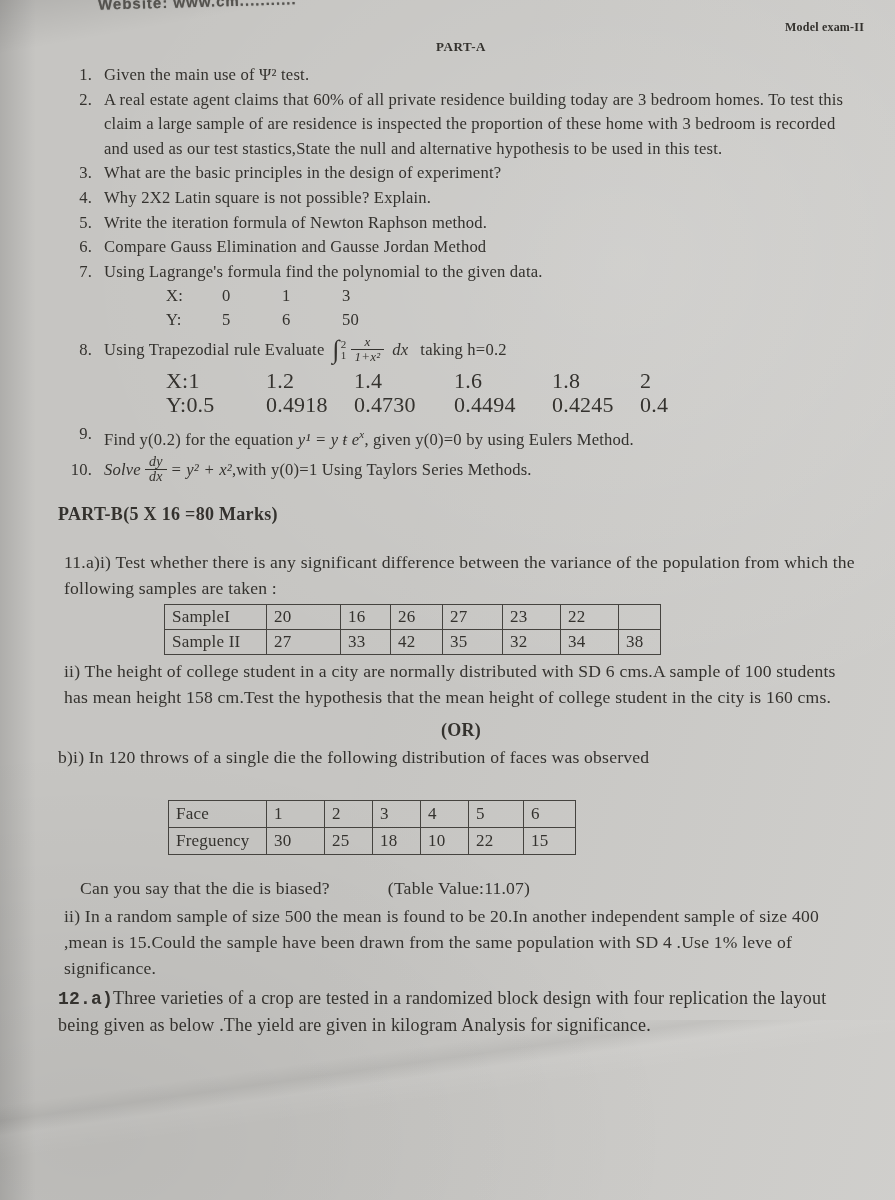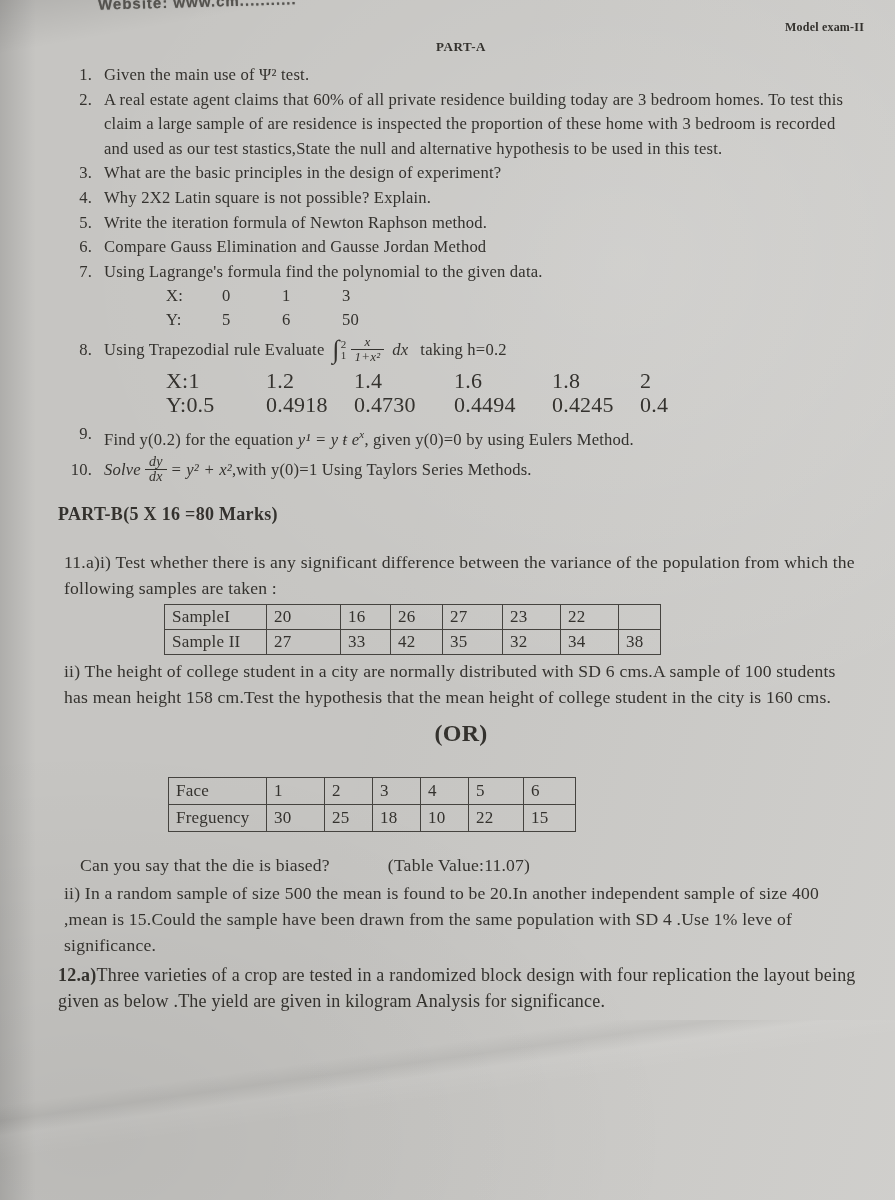--- a/index.html
+++ b/index.html
@@ -76,24 +76,24 @@
   .sample-table td:nth-child(8){width:42px}
   .die-table{ margin-left:110px; margin-top:30px; margin-bottom:20px;}
   .die-table td{ height:27px;}
   .die-table td:nth-child(1){width:98px}
   .die-table td:nth-child(2){width:58px}
   .die-table td:nth-child(3){width:48px}
   .die-table td:nth-child(4){width:48px}
   .die-table td:nth-child(5){width:48px}
   .die-table td:nth-child(6){width:55px}
   .die-table td:nth-child(7){width:52px}
-  .or-line{ text-align:center; font-weight:bold; font-size:24px; margin:10px 0 3px 0;}
+  .or-line{ text-align:center; font-weight:bold; font-size:18px; margin:10px 0 3px 0;}
   .die-q-line{ display:flex; margin-left:22px; font-size:17.6px; line-height:26px; margin-bottom:2px;}
   .die-q-line .gap{ width:58px;}
-  .q12 .lead{ font-weight:bold;}
+  .q12 .lead{ font-weight:bold;font-family:Liberation Mono, monospace;}
   .q12{ margin-left:0px; font-size:18px;}
   sup{ font-size:11px;}
 </style>
 </head>
 <body>
 
 <div class="paper">
   <div class="website-cut">Website: www.cm...........</div>
 
   <div class="content">
@@ -221,20 +221,21 @@
         <td>34</td>
         <td>38</td>
       </tr>
     </tbody>
       </table>
 
     <p class="para" style="margin:2px 0 0 6px;">ii) The height of college student in a city are normally distributed with SD 6 cms.A sample of 100 students has mean height 158 cm.Test the hypothesis that the mean height of college student in the city is 160 cms.</p>
 
     <div class="or-line">(OR)</div>
 
+    <p class="para" style="margin:0 0 0 0px;">b)i) In 120 throws of a single die the following distribution of faces was observed</p>
 
     <table class="exam-table die-table">
       <tbody>
           <tr>
         <td>Face</td>
         <td>1</td>
         <td>2</td>
         <td>3</td>
         <td>4</td>
         <td>5</td>

